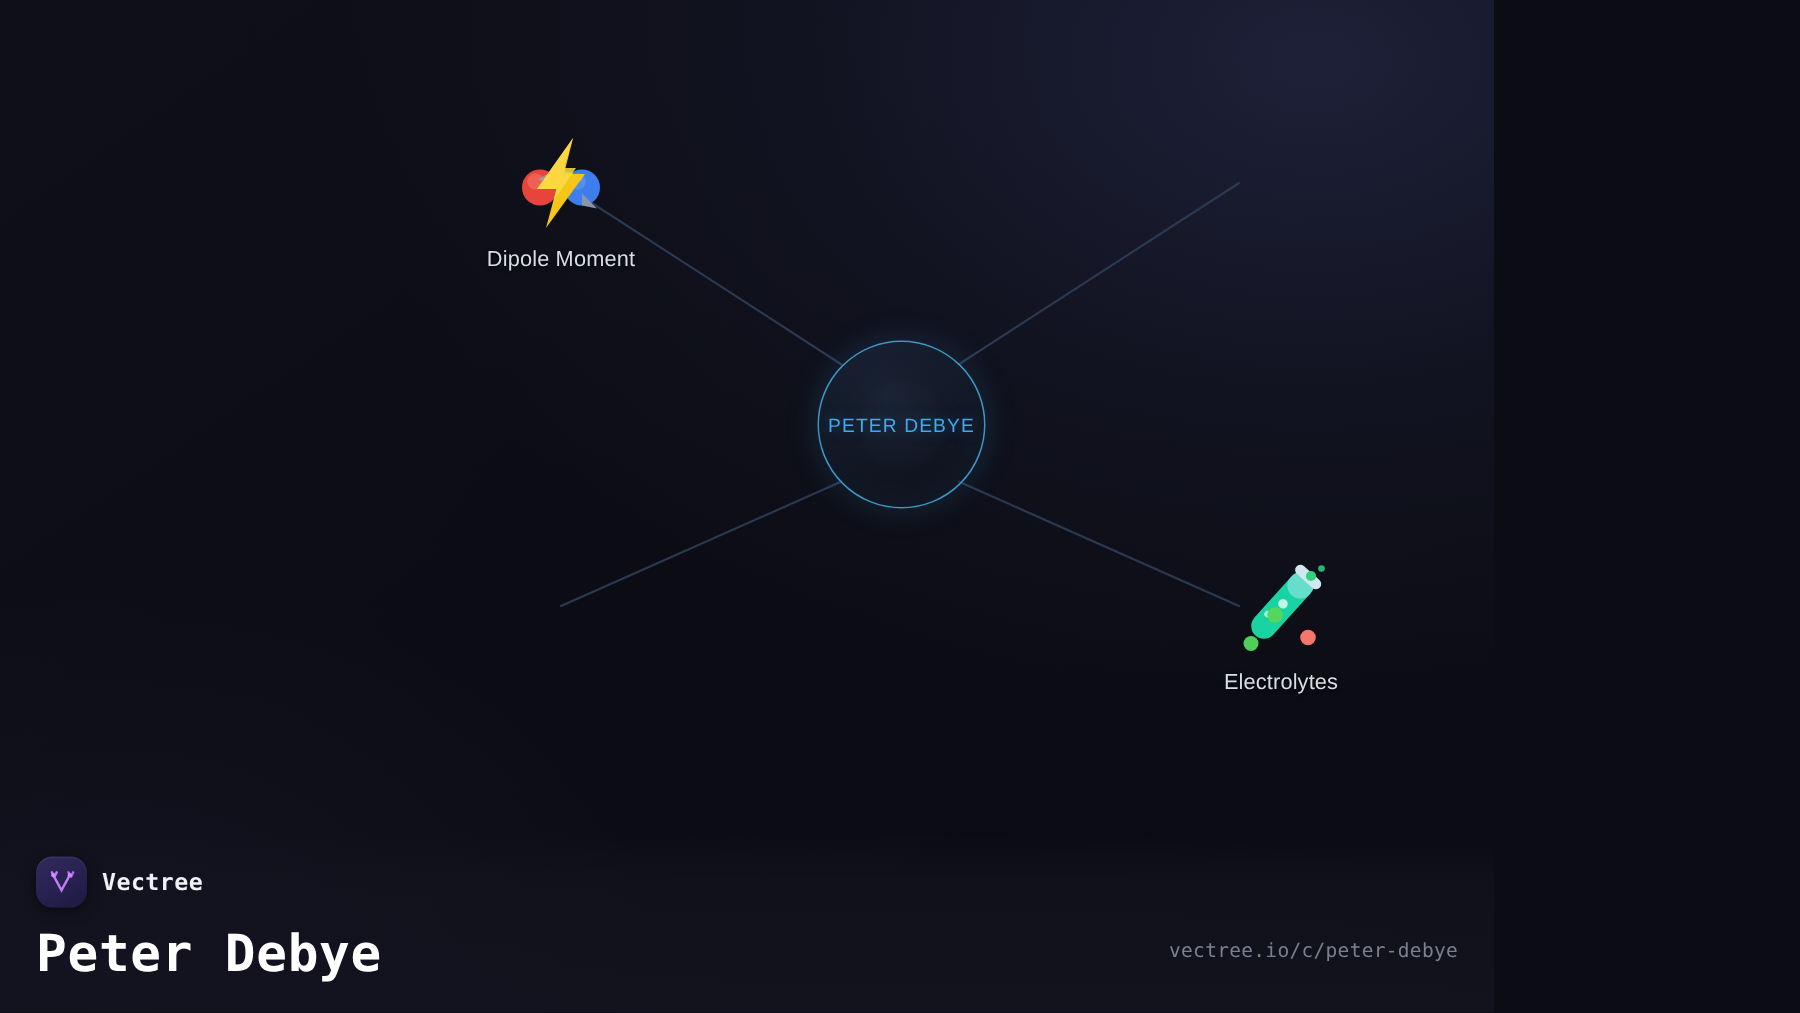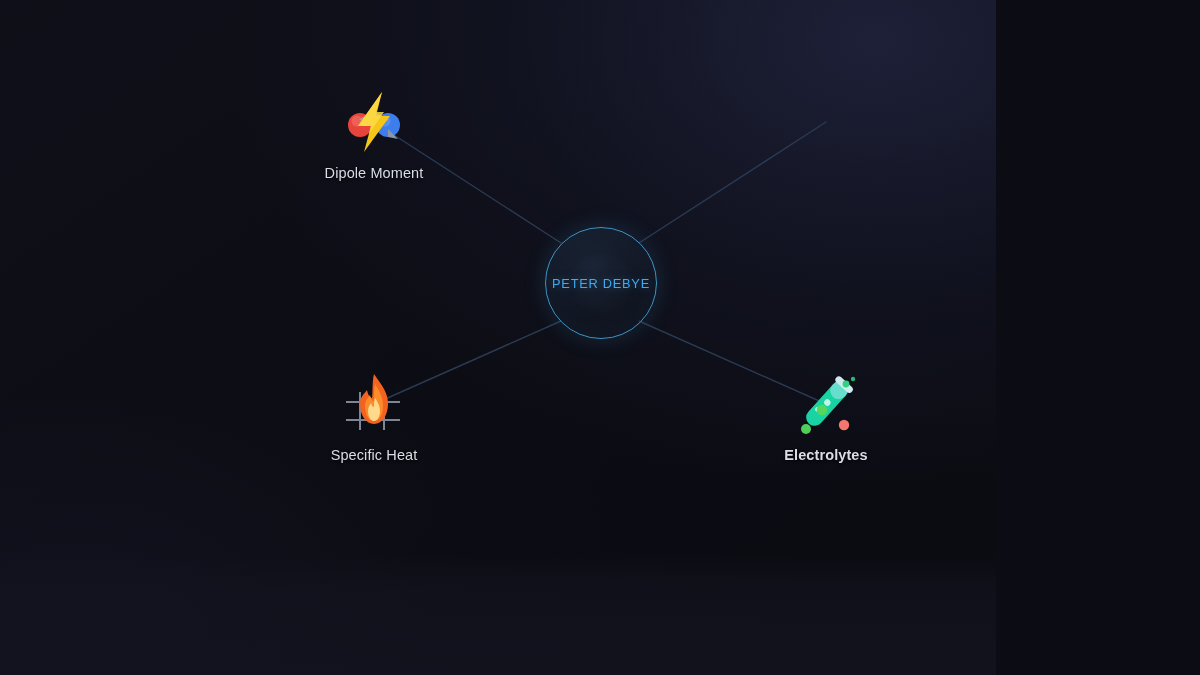--- a/index.html
+++ b/index.html
@@ -175,38 +175,22 @@
           <path d="M22 43 L12 53 L22 51 Z" fill="#8b96a8" opacity="0"></path>
           <path d="M22 34 Q36 24 50 34" stroke="#9aa4b4" stroke-width="2" fill="none" opacity="0.85"></path>
           <path d="M44 6 L20 40 L33 40 L26 66 L52 30 L38 30 Z" fill="#f5c518"></path>
           <path d="M44 6 L20 40 L33 40 L31 48 L46 26 L38 26 Z" fill="#fcd94a" opacity="0.85"></path>
         </svg>
       </div>
       <div class="node-label">Dipole Moment</div>
     </div>
 
 
-    <div class="node" style="left:374px; top:368px;">
-      <div class="node-icon">
-        <svg viewBox="0 0 72 72">
-          <g stroke="#8b93a3" stroke-width="2" opacity="0.9" fill="none">
-            <line x1="22" y1="24" x2="22" y2="62"></line>
-            <line x1="46" y1="24" x2="46" y2="62"></line>
-            <line x1="8" y1="34" x2="62" y2="34"></line>
-            <line x1="8" y1="52" x2="62" y2="52"></line>
-          </g>
-          <path d="M36 6 C44 18 50 24 50 36 C50 47 44 56 36 56 C28 56 22 47 22 36 C22 29 26 26 29 22 C30 28 33 30 34 30 C35 24 34 14 36 6 Z" fill="#f4621f"></path>
-          <path d="M37 16 C43 26 45 30 45 38 C45 47 41 53 36 53 C31 53 27 47 27 38 C27 33 30 30 32 27 C33 32 35 33 36 33 C36 28 36 21 37 16 Z" fill="#fb8c2c"></path>
-          <path d="M37 30 C41 36 42 39 42 43 C42 49 39 53 36 53 C33 53 30 49 30 43 C30 39 32 37 33 35 C34 38 35 39 36 39 C36 36 36 33 37 30 Z" fill="#ffd98c"></path>
-        </svg>
-      </div>
-      <div class="node-label">Specific Heat</div>
-    </div>
-
-    <div class="node" style="left:826px; top:368px;font-weight:bold;">
+
+    <div class="node" style="left:854px; top:368px;">
       <div class="node-icon">
         <svg viewBox="0 0 72 72">
           <g transform="rotate(42 36 36)">
             <rect x="28" y="8" width="17" height="54" rx="8.5" fill="#19d3a2"></rect>
             <rect x="28" y="8" width="17" height="18" rx="8.5" fill="#a7e8f0" opacity="0.55"></rect>
             <rect x="26" y="6" width="21" height="7" rx="3.5" fill="#cfe9ef"></rect>
             <circle cx="36" cy="34" r="3.2" fill="#eafff7" opacity="0.8"></circle>
             <circle cx="33" cy="46" r="2.2" fill="#eafff7" opacity="0.7"></circle>
           </g>
           <circle cx="56" cy="16" r="3.4" fill="#2fd37f"></circle>
@@ -219,14 +203,37 @@
       <div class="node-label">Electrolytes</div>
     </div>
 
     <div class="hub" style="left:600px; top:282px;">
       <span class="hub-label">PETER DEBYE</span>
     </div>
 
   </div>
 
   <div class="footer"></div>
+  <div class="footer-inner">
+
+    <div class="brand-row">
+      <div class="brand-logo">
+        <svg viewBox="0 0 24 24">
+          <g stroke="#c07bf5" stroke-width="1.8" fill="none" stroke-linecap="round">
+            <path d="M6 7 L12 18 L18 7"></path>
+            <path d="M5 5 L7 8"></path>
+            <path d="M8.5 5 L7 8"></path>
+            <path d="M17 5 L19 8" stroke="#b364f0"></path>
+            <path d="M20.5 5 L19 8" stroke="#b364f0"></path>
+          </g>
+          <circle cx="6" cy="7" r="1.5" fill="#d08ff8"></circle>
+          <circle cx="18" cy="7" r="1.5" fill="#d08ff8"></circle>
+        </svg>
+      </div>
+      <span class="brand-name">Vectree</span>
+    </div>
+
+    <div class="page-title">Peter Debye</div>
+    <div class="footer-url">vectree.io/c/peter-debye</div>
+
+  </div>
 
 </div>
 
 </body></html>

